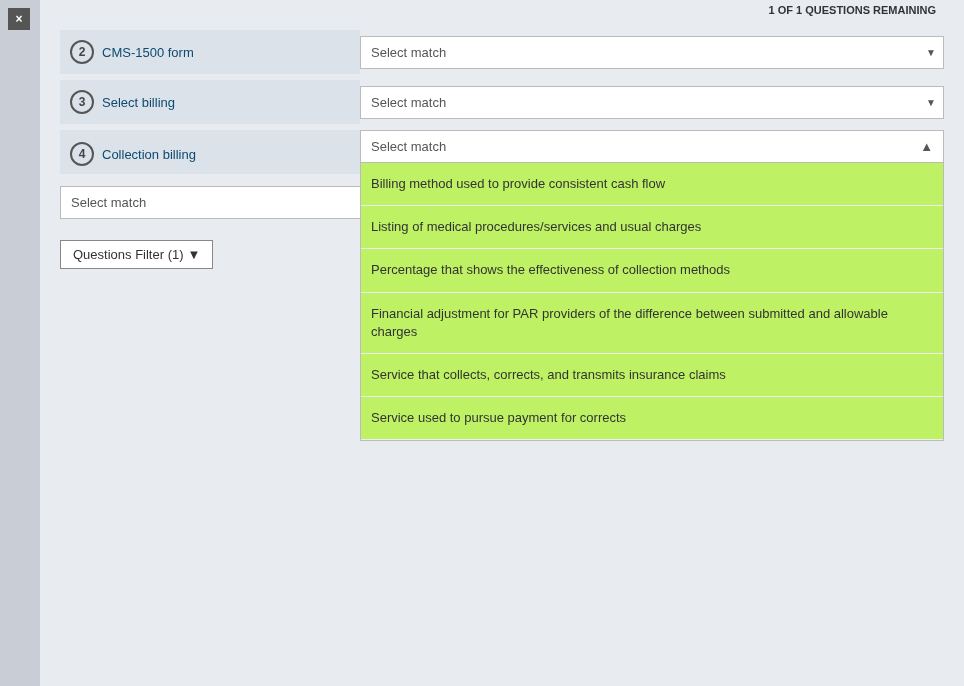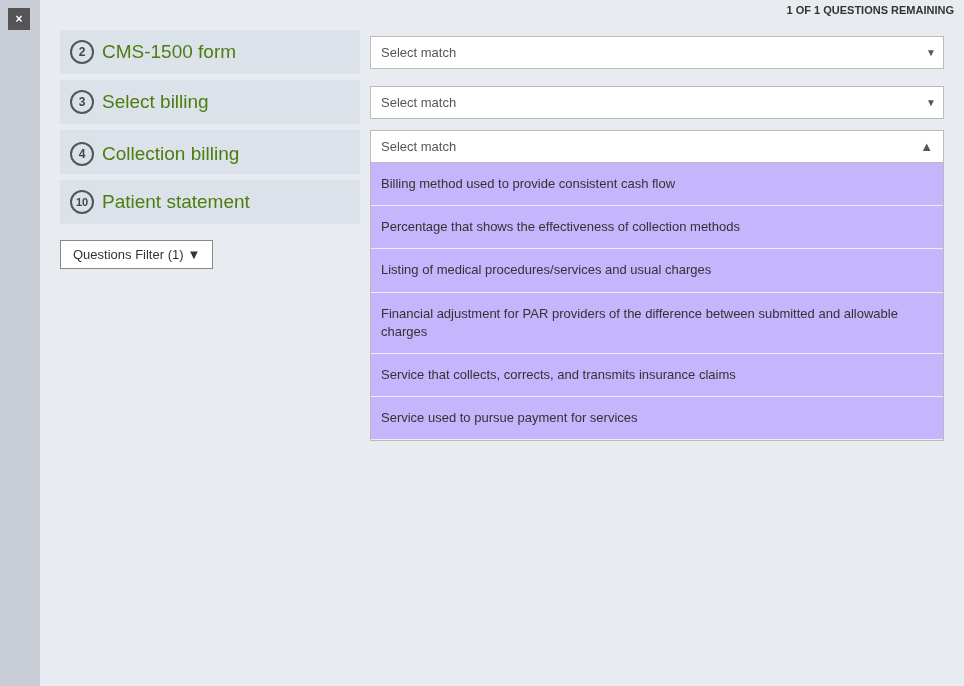--- a/index.html
+++ b/index.html
@@ -36,21 +36,21 @@
       top: 0;
       left: 40px;
       right: 0;
       bottom: 0;
       background: #e8ecf0;
       padding: 0;
     }
 
     .header-bar {
       text-align: right;
-      padding: 4px 10px;
+      padding: 4px 28px;
       font-size: 11px;
       color: #333;
       font-weight: bold;
       background: #e8ecf0;
     }
 
     .content-area {
       padding: 10px 20px;
       background: #e8ecf0;
     }
@@ -82,27 +82,26 @@
       align-items: center;
       justify-content: center;
       font-size: 12px;
       font-weight: bold;
       color: #444;
       flex-shrink: 0;
       background: #dce2ea;
     }
 
     .term-label {
-      font-size: 19px;
-      color: #4d7c0f;
+      font-size: 13px;
+      color: #0c4a6e;
     }
 
     .right-col {
       flex: 1;
-      margin-left: 10px;
     }
 
     .select-dropdown {
       width: 100%;
       padding: 8px 10px;
       background: #fff;
       border: 1px solid #bbb;
       font-size: 13px;
       color: #555;
       appearance: none;
@@ -141,21 +140,21 @@
       justify-content: space-between;
       align-items: center;
       cursor: pointer;
     }
 
     .dropdown-list {
       position: absolute;
       top: 100%;
       left: 0;
       right: 0;
-      background: #c4b5fd;
+      background: #bef264;
       border: 1px solid #bbb;
       border-top: none;
       z-index: 100;
       max-height: 340px;
       overflow-y: auto;
     }
 
     .dropdown-list-item {
       padding: 12px 10px;
       font-size: 13px;
@@ -247,35 +246,31 @@
         <span class="term-label">Collection billing</span>
       </div>
       <div class="right-col" style="position:relative;">
         <div class="dropdown-open">
           <div class="dropdown-header">
             <span>Select match</span>
             <span>▲</span>
           </div>
           <div class="dropdown-list">
             <div class="dropdown-list-item">Billing method used to provide consistent cash flow</div>
+            <div class="dropdown-list-item">Listing of medical procedures/services and usual charges</div>
             <div class="dropdown-list-item">Percentage that shows the effectiveness of collection methods</div>
-            <div class="dropdown-list-item">Listing of medical procedures/services and usual charges</div>
             <div class="dropdown-list-item">Financial adjustment for PAR providers of the difference between submitted and allowable charges</div>
             <div class="dropdown-list-item">Service that collects, corrects, and transmits insurance claims</div>
-            <div class="dropdown-list-item">Service used to pursue payment for services</div>
+            <div class="dropdown-list-item">Service used to pursue payment for corrects</div>
           </div>
         </div>
       </div>
     </div>
 
     <div class="row" style="margin-top: 6px; position:relative; z-index:1;">
-      <div class="left-col">
-        <div class="circle-num" style="font-size:11px;">10</div>
-        <span class="term-label">Patient statement</span>
-      </div>
       <div class="right-col">
         <div class="select-wrapper">
           <select class="select-dropdown">
             <option value="">Select match</option>
           </select>
         </div>
       </div>
     </div>
 
     <div>

